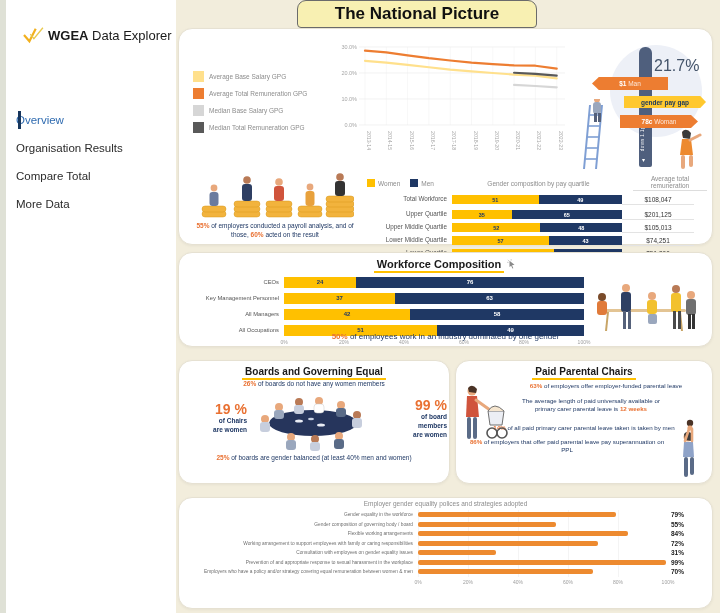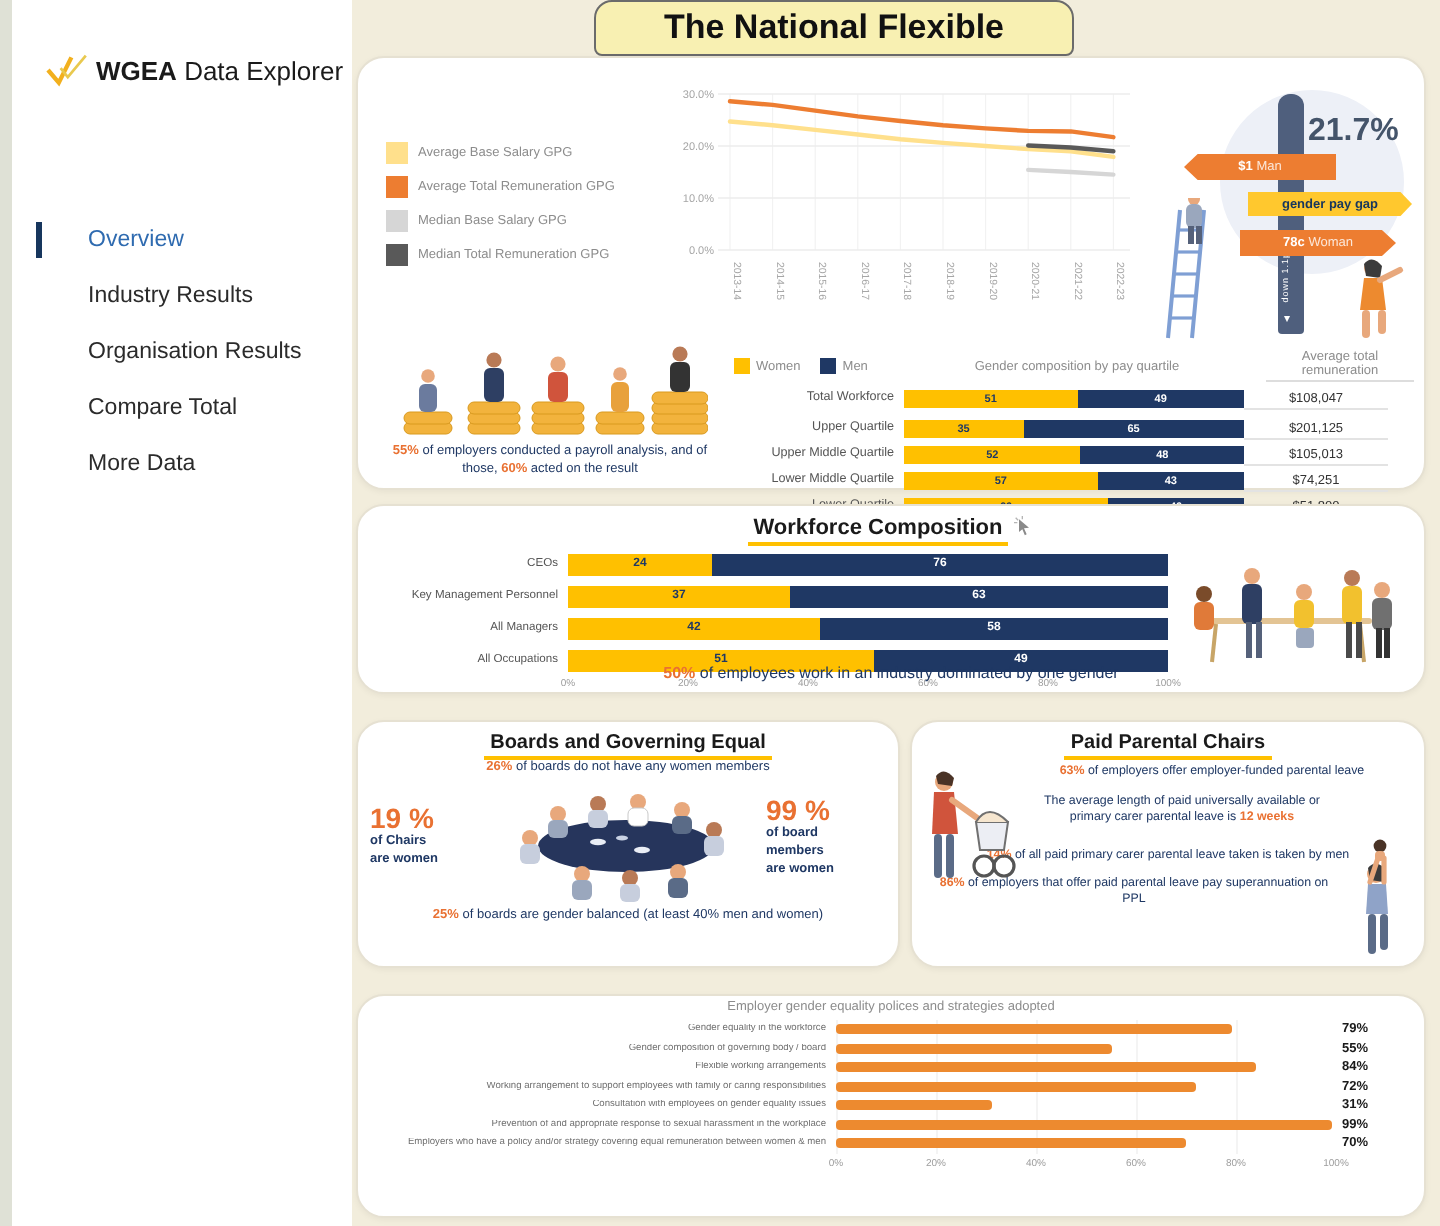--- a/index.html
+++ b/index.html
@@ -5,21 +5,21 @@
   html,body{margin:0;padding:0}
   body{width:720px;height:613px;position:relative;overflow:hidden;background:#f2eddc;
        font-family:"Liberation Sans",sans-serif;}
   .left-strip{position:absolute;left:0;top:0;width:6px;height:613px;background:#dfe1d6}
   
   .sidebar{position:absolute;left:6px;top:0;width:170px;height:613px;background:#fff}
   .logo{position:absolute;left:16px;top:26px;display:flex;align-items:center;gap:4px}
   .logo svg{width:22px;height:18px}
   .logo-text{font-size:13px;color:#1a1a1a;white-space:nowrap}
   nav{position:absolute;left:0;top:106px;width:170px}
-  .nav-item{position:relative;padding:8px 0 8px 38px;font-size:11.5px;color:#2b2b2b;cursor:pointer}
+  .nav-item{position:relative;padding:8px 0 8px 10px;font-size:11.5px;color:#2b2b2b;cursor:pointer}
   .nav-item.active{color:#2f6bb0}
   .nav-item.active::before{content:'';position:absolute;left:12px;top:5px;bottom:5px;width:3px;background:#17365d}
   
   .page-title{position:absolute;left:297px;top:0;width:238px;height:26px;background:#f8f0b2;
       border:1px solid #6b6b6b;border-radius:9px 9px 4px 4px;display:flex;align-items:center;
       justify-content:center;font-weight:bold;font-size:17px;color:#111}
   
   .card{position:absolute;background:#fff;border:1px solid #e6e1d2;border-radius:14px;
       box-shadow:0 1px 3px rgba(0,0,0,.05)}
   #card-paygap{left:178px;top:28px;width:533px;height:215px}
@@ -37,21 +37,21 @@
   .legend-row{display:flex;align-items:center;gap:5px;margin-bottom:6px}
   .legend-swatch{width:11px;height:11px;flex:none}
   .legend-label{font-size:6.5px;color:#8c8c8c}
   #gpg-svg{position:absolute;left:142px;top:10px;width:250px;height:128px}
   .callout{position:absolute;right:4px;top:14px;width:128px;height:130px}
   .co-circle{position:absolute;left:30px;top:2px;width:92px;height:92px;border-radius:50%;background:#edf0f7}
   .pole{position:absolute;left:59px;top:4px;width:13px;height:120px;background:#4f5f7d;border-radius:6px 6px 2px 2px}
   .pole-text{position:absolute;left:1px;bottom:16px;writing-mode:vertical-rl;transform:rotate(180deg);
       font-size:4.5px;color:#fff;letter-spacing:.5px}
   .pole-arrow{position:absolute;left:3px;bottom:4px;font-size:6px;color:#fff}
-  .headline{position:absolute;left:74px;top:14px;font-size:16px;font-weight:bold;color:#44546A}
+  .headline{position:absolute;left:74px;top:14px;font-size:16px;font-weight:normal;color:#44546A}
   .sign{position:absolute;height:13px;background:#ED7D31;display:flex;align-items:center;
       justify-content:center;font-size:6.5px;color:#fff}
   .sign b{color:#fff}
   .sign span{color:rgba(255,255,255,.82)}
   .sign-man{left:12px;top:34px;width:76px;clip-path:polygon(0 50%,9% 0,100% 0,100% 100%,9% 100%)}
   .sign-woman{left:40px;top:72px;width:78px;clip-path:polygon(0 0,91% 0,100% 50%,91% 100%,0 100%)}
   .banner{position:absolute;left:44px;top:53px;width:82px;height:12px;background:#FFC82E;
       display:flex;align-items:center;justify-content:center;font-size:6.5px;font-weight:bold;color:#17365d;
       clip-path:polygon(0 0,93% 0,100% 50%,93% 100%,0 100%)}
   .ladder{position:absolute;left:0;top:56px;width:44px;height:72px}
@@ -75,21 +75,21 @@
       display:flex;align-items:center;justify-content:center;border-bottom:1px solid #e3e3e3}
   .saxis{position:relative;height:9px;font-size:5px;color:#9d9d9d;margin-top:2px}
   .stick{position:absolute;transform:translateX(-50%)}
   
   .wf-chart{position:absolute;left:8px;top:22px}
   .wf-caption{position:absolute;left:0;bottom:5px;width:100%;text-align:center;font-size:8px;color:#1F3864}
   .wf-illo{position:absolute;right:12px;top:28px;width:112px;height:52px}
   
   .b-line{text-align:center;font-size:6.5px;color:#1F3864;margin-top:3px}
   .b-mid{position:relative;height:62px;margin-top:2px}
-  .b-stat{position:absolute;text-align:left}
+  .b-stat{position:absolute;text-align:right}
   .b-stat .big{font-size:14px;font-weight:bold;color:#E97132}
   .b-stat .cap{font-size:6.5px;font-weight:bold;color:#1F3864;line-height:1.35}
   .b-stat.left{left:6px;top:12px;width:62px}
   .b-stat.right{right:2px;top:8px;width:64px}
   .b-illo{position:absolute;left:70px;top:0;width:128px;height:62px}
   
   .ppl-line{font-size:6.2px;color:#1F3864;text-align:center;line-height:1.4}
   .ppl-1{margin:5px 8px 0 52px}
   .ppl-2{margin:6px 42px 0 56px}
   .ppl-3{margin:10px 6px 0 6px}
@@ -114,28 +114,27 @@
 <aside class="sidebar">
   <div class="logo">
     <svg viewBox="0 0 24 20">
       <path d="M2 10 L8 17 L15 3" stroke="#F2B01E" stroke-width="2.4" fill="none"></path>
       <path d="M9 9 L13 14 L23 2" stroke="#E9C94F" stroke-width="1.5" fill="none"></path>
     </svg>
     <span class="logo-text"><b>WGEA</b><span> Data Explorer</span></span>
   </div>
   <nav id="nav-list">
       <div class="nav-item active">Overview</div>
-      <div class="nav-item">Industry Results</div>
       <div class="nav-item">Organisation Results</div>
       <div class="nav-item">Compare Total</div>
       <div class="nav-item">More Data</div>
     </nav>
 </aside>
 
-<div class="page-title">The National Flexible</div>
+<div class="page-title">The National Picture</div>
 
 <section class="card" id="card-paygap">
   <div id="gpg-legend">
       <div class="legend-row">
         <span class="legend-swatch" style="background: rgb(255, 224, 140);"></span>
         <span class="legend-label">Average Base Salary GPG</span>
       </div>
       <div class="legend-row">
         <span class="legend-swatch" style="background: rgb(237, 125, 49);"></span>
         <span class="legend-label">Average Total Remuneration GPG</span>

